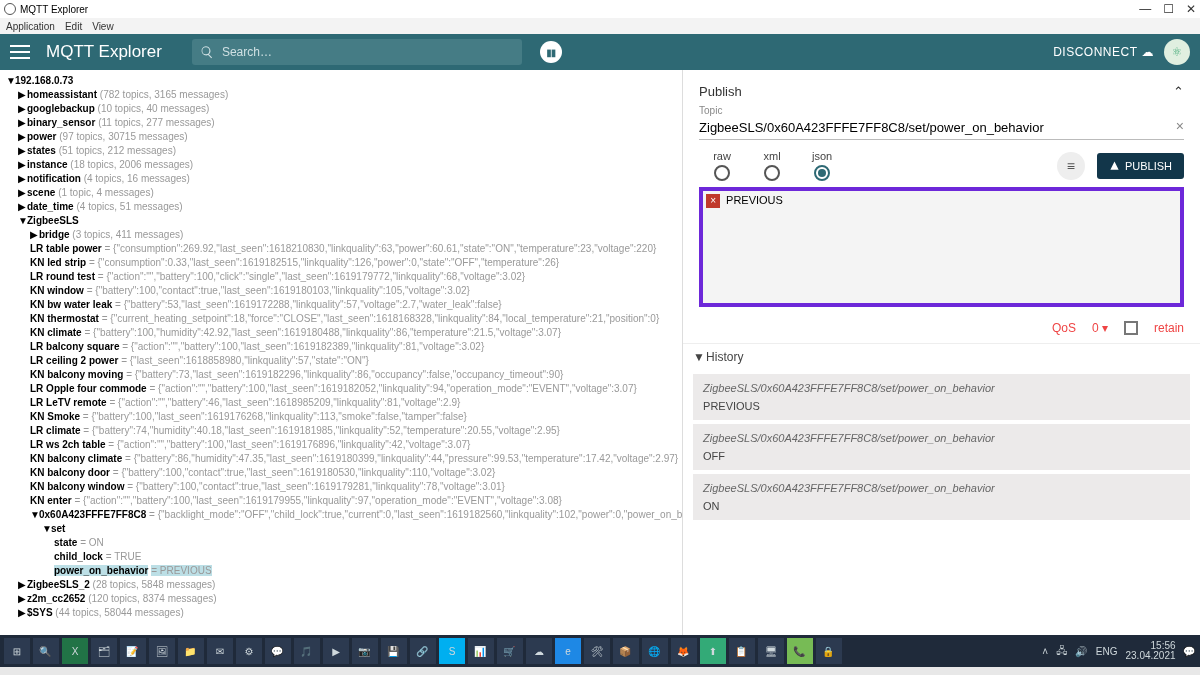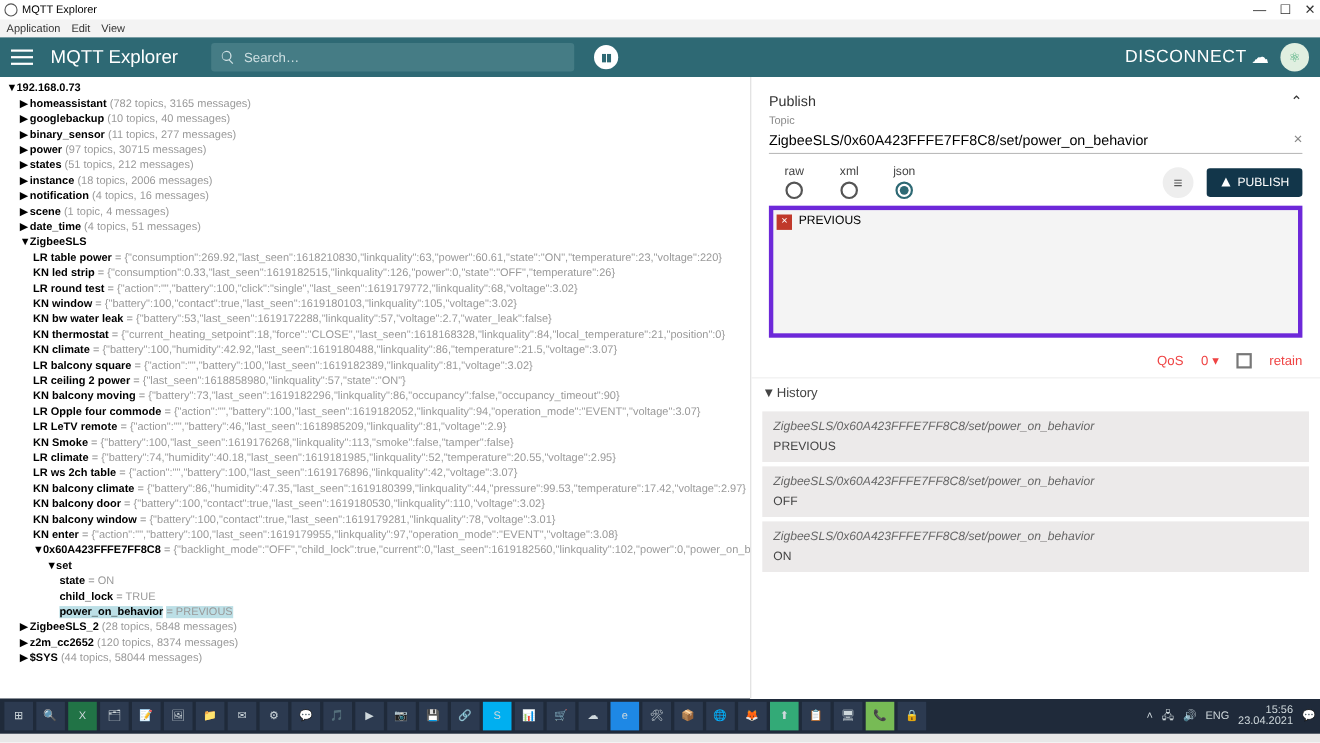--- a/index.html
+++ b/index.html
@@ -14,21 +14,21 @@
 .appbar { height: 36px; background: #2e6974; display: flex; align-items: center; padding: 0 10px; color: #fff; }
 .hamburger { width: 20px; height: 14px; display: flex; flex-direction: column; justify-content: space-between; margin-right: 16px; cursor: pointer; }
 .hamburger div { height: 2px; background: #fff; }
 .app-title { font-size: 17px; font-weight: 500; margin-right: 30px; }
 .searchbox { flex: 0 0 330px; height: 26px; background: #457c85; border-radius: 3px; display: flex; align-items: center; padding: 0 8px; gap: 8px; }
 .searchbox svg { width: 14px; height: 14px; fill: #cfe0e3; }
 .searchbox input { background: transparent; border: none; outline: none; color: #0f172a; font-size: 12px; flex: 1; }
 .searchbox input::placeholder { color: #cfe0e3; }
 .pause { width: 22px; height: 22px; background: #fff; border-radius: 50%; margin-left: 18px; display: flex; align-items: center; justify-content: center; font-size: 10px; color: #2e6974; letter-spacing: -1px; }
 .appbar-right { margin-left: auto; display: flex; align-items: center; gap: 10px; }
-.disconnect { font-size: 16px; letter-spacing: .5px; display: flex; align-items: center; gap: 4px; }
+.disconnect { font-size: 12px; letter-spacing: .5px; display: flex; align-items: center; gap: 4px; }
 .avatar { width: 26px; height: 26px; background: #e0efe0; border-radius: 50%; display: flex; align-items: center; justify-content: center; font-size: 12px; color: #4a7; }
 
 .main { display: flex; height: 565px; background: #fff; }
 .tree { flex: 1.3; overflow: auto; padding: 4px 4px 4px 6px; font-family: Arial, sans-serif; font-size: 10px; line-height: 14px; color: #000; }
 .tree .row { white-space: nowrap; }
 .caret { display: inline-block; width: 9px; }
 .gray { color: #999; }
 .bold { font-weight: bold; }
 .sel { background: #bcdfe6; }
 .indent1 { padding-left: 12px; }
@@ -118,20 +118,21 @@
         <div class="row indent1"><span class="caret">▶</span><span class="bold">googlebackup</span> <span class="gray">(10 topics, 40 messages)</span></div>
         <div class="row indent1"><span class="caret">▶</span><span class="bold">binary_sensor</span> <span class="gray">(11 topics, 277 messages)</span></div>
         <div class="row indent1"><span class="caret">▶</span><span class="bold">power</span> <span class="gray">(97 topics, 30715 messages)</span></div>
         <div class="row indent1"><span class="caret">▶</span><span class="bold">states</span> <span class="gray">(51 topics, 212 messages)</span></div>
         <div class="row indent1"><span class="caret">▶</span><span class="bold">instance</span> <span class="gray">(18 topics, 2006 messages)</span></div>
         <div class="row indent1"><span class="caret">▶</span><span class="bold">notification</span> <span class="gray">(4 topics, 16 messages)</span></div>
         <div class="row indent1"><span class="caret">▶</span><span class="bold">scene</span> <span class="gray">(1 topic, 4 messages)</span></div>
         <div class="row indent1"><span class="caret">▶</span><span class="bold">date_time</span> <span class="gray">(4 topics, 51 messages)</span></div>
       </div>
     <div class="row indent1"><span class="caret">▼</span><span class="bold">ZigbeeSLS</span></div>
+    <div class="row indent2"><span class="caret">▶</span><span class="bold">bridge</span> <span class="gray">(3 topics, 411 messages)</span></div>
     <div id="items">
         <div class="row indent2"><span class="bold">LR table power</span> <span class="gray">= {"consumption":269.92,"last_seen":1618210830,"linkquality":63,"power":60.61,"state":"ON","temperature":23,"voltage":220}</span></div>
         <div class="row indent2"><span class="bold">KN led strip</span> <span class="gray">= {"consumption":0.33,"last_seen":1619182515,"linkquality":126,"power":0,"state":"OFF","temperature":26}</span></div>
         <div class="row indent2"><span class="bold">LR round test</span> <span class="gray">= {"action":"","battery":100,"click":"single","last_seen":1619179772,"linkquality":68,"voltage":3.02}</span></div>
         <div class="row indent2"><span class="bold">KN window</span> <span class="gray">= {"battery":100,"contact":true,"last_seen":1619180103,"linkquality":105,"voltage":3.02}</span></div>
         <div class="row indent2"><span class="bold">KN bw water leak</span> <span class="gray">= {"battery":53,"last_seen":1619172288,"linkquality":57,"voltage":2.7,"water_leak":false}</span></div>
         <div class="row indent2"><span class="bold">KN thermostat</span> <span class="gray">= {"current_heating_setpoint":18,"force":"CLOSE","last_seen":1618168328,"linkquality":84,"local_temperature":21,"position":0}</span></div>
         <div class="row indent2"><span class="bold">KN climate</span> <span class="gray">= {"battery":100,"humidity":42.92,"last_seen":1619180488,"linkquality":86,"temperature":21.5,"voltage":3.07}</span></div>
         <div class="row indent2"><span class="bold">LR balcony square</span> <span class="gray">= {"action":"","battery":100,"last_seen":1619182389,"linkquality":81,"voltage":3.02}</span></div>
         <div class="row indent2"><span class="bold">LR ceiling 2 power</span> <span class="gray">= {"last_seen":1618858980,"linkquality":57,"state":"ON"}</span></div>

